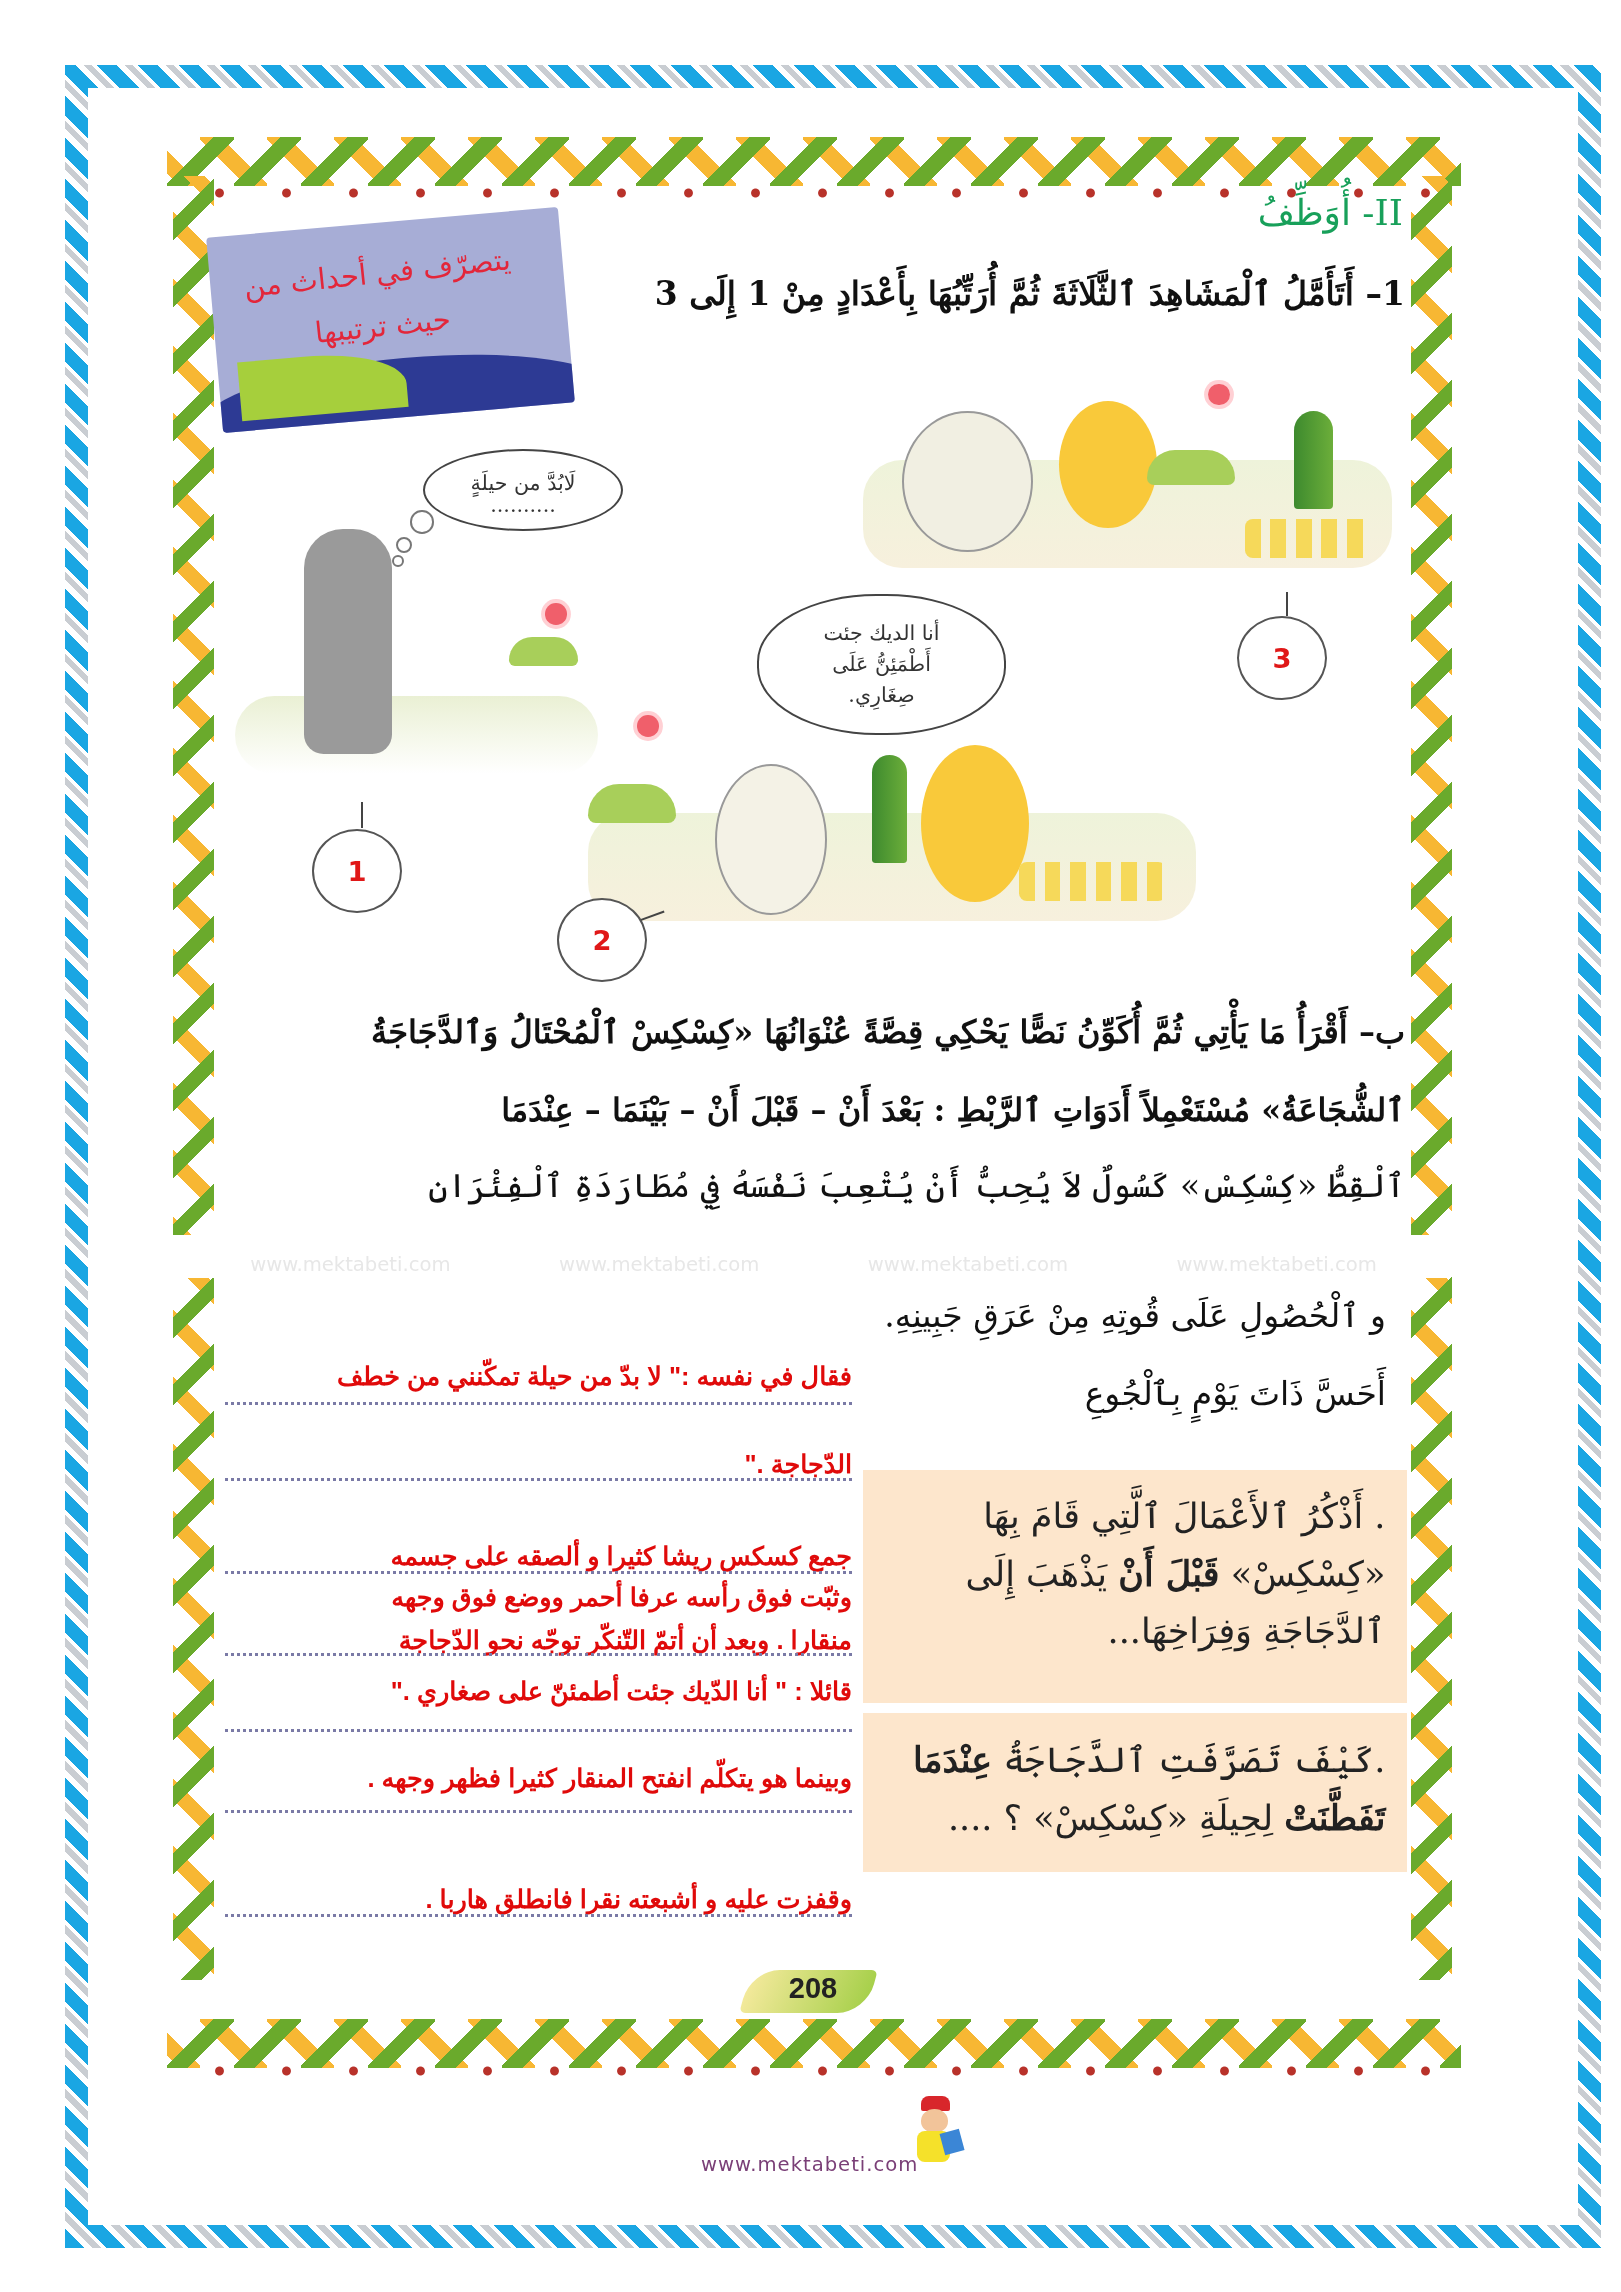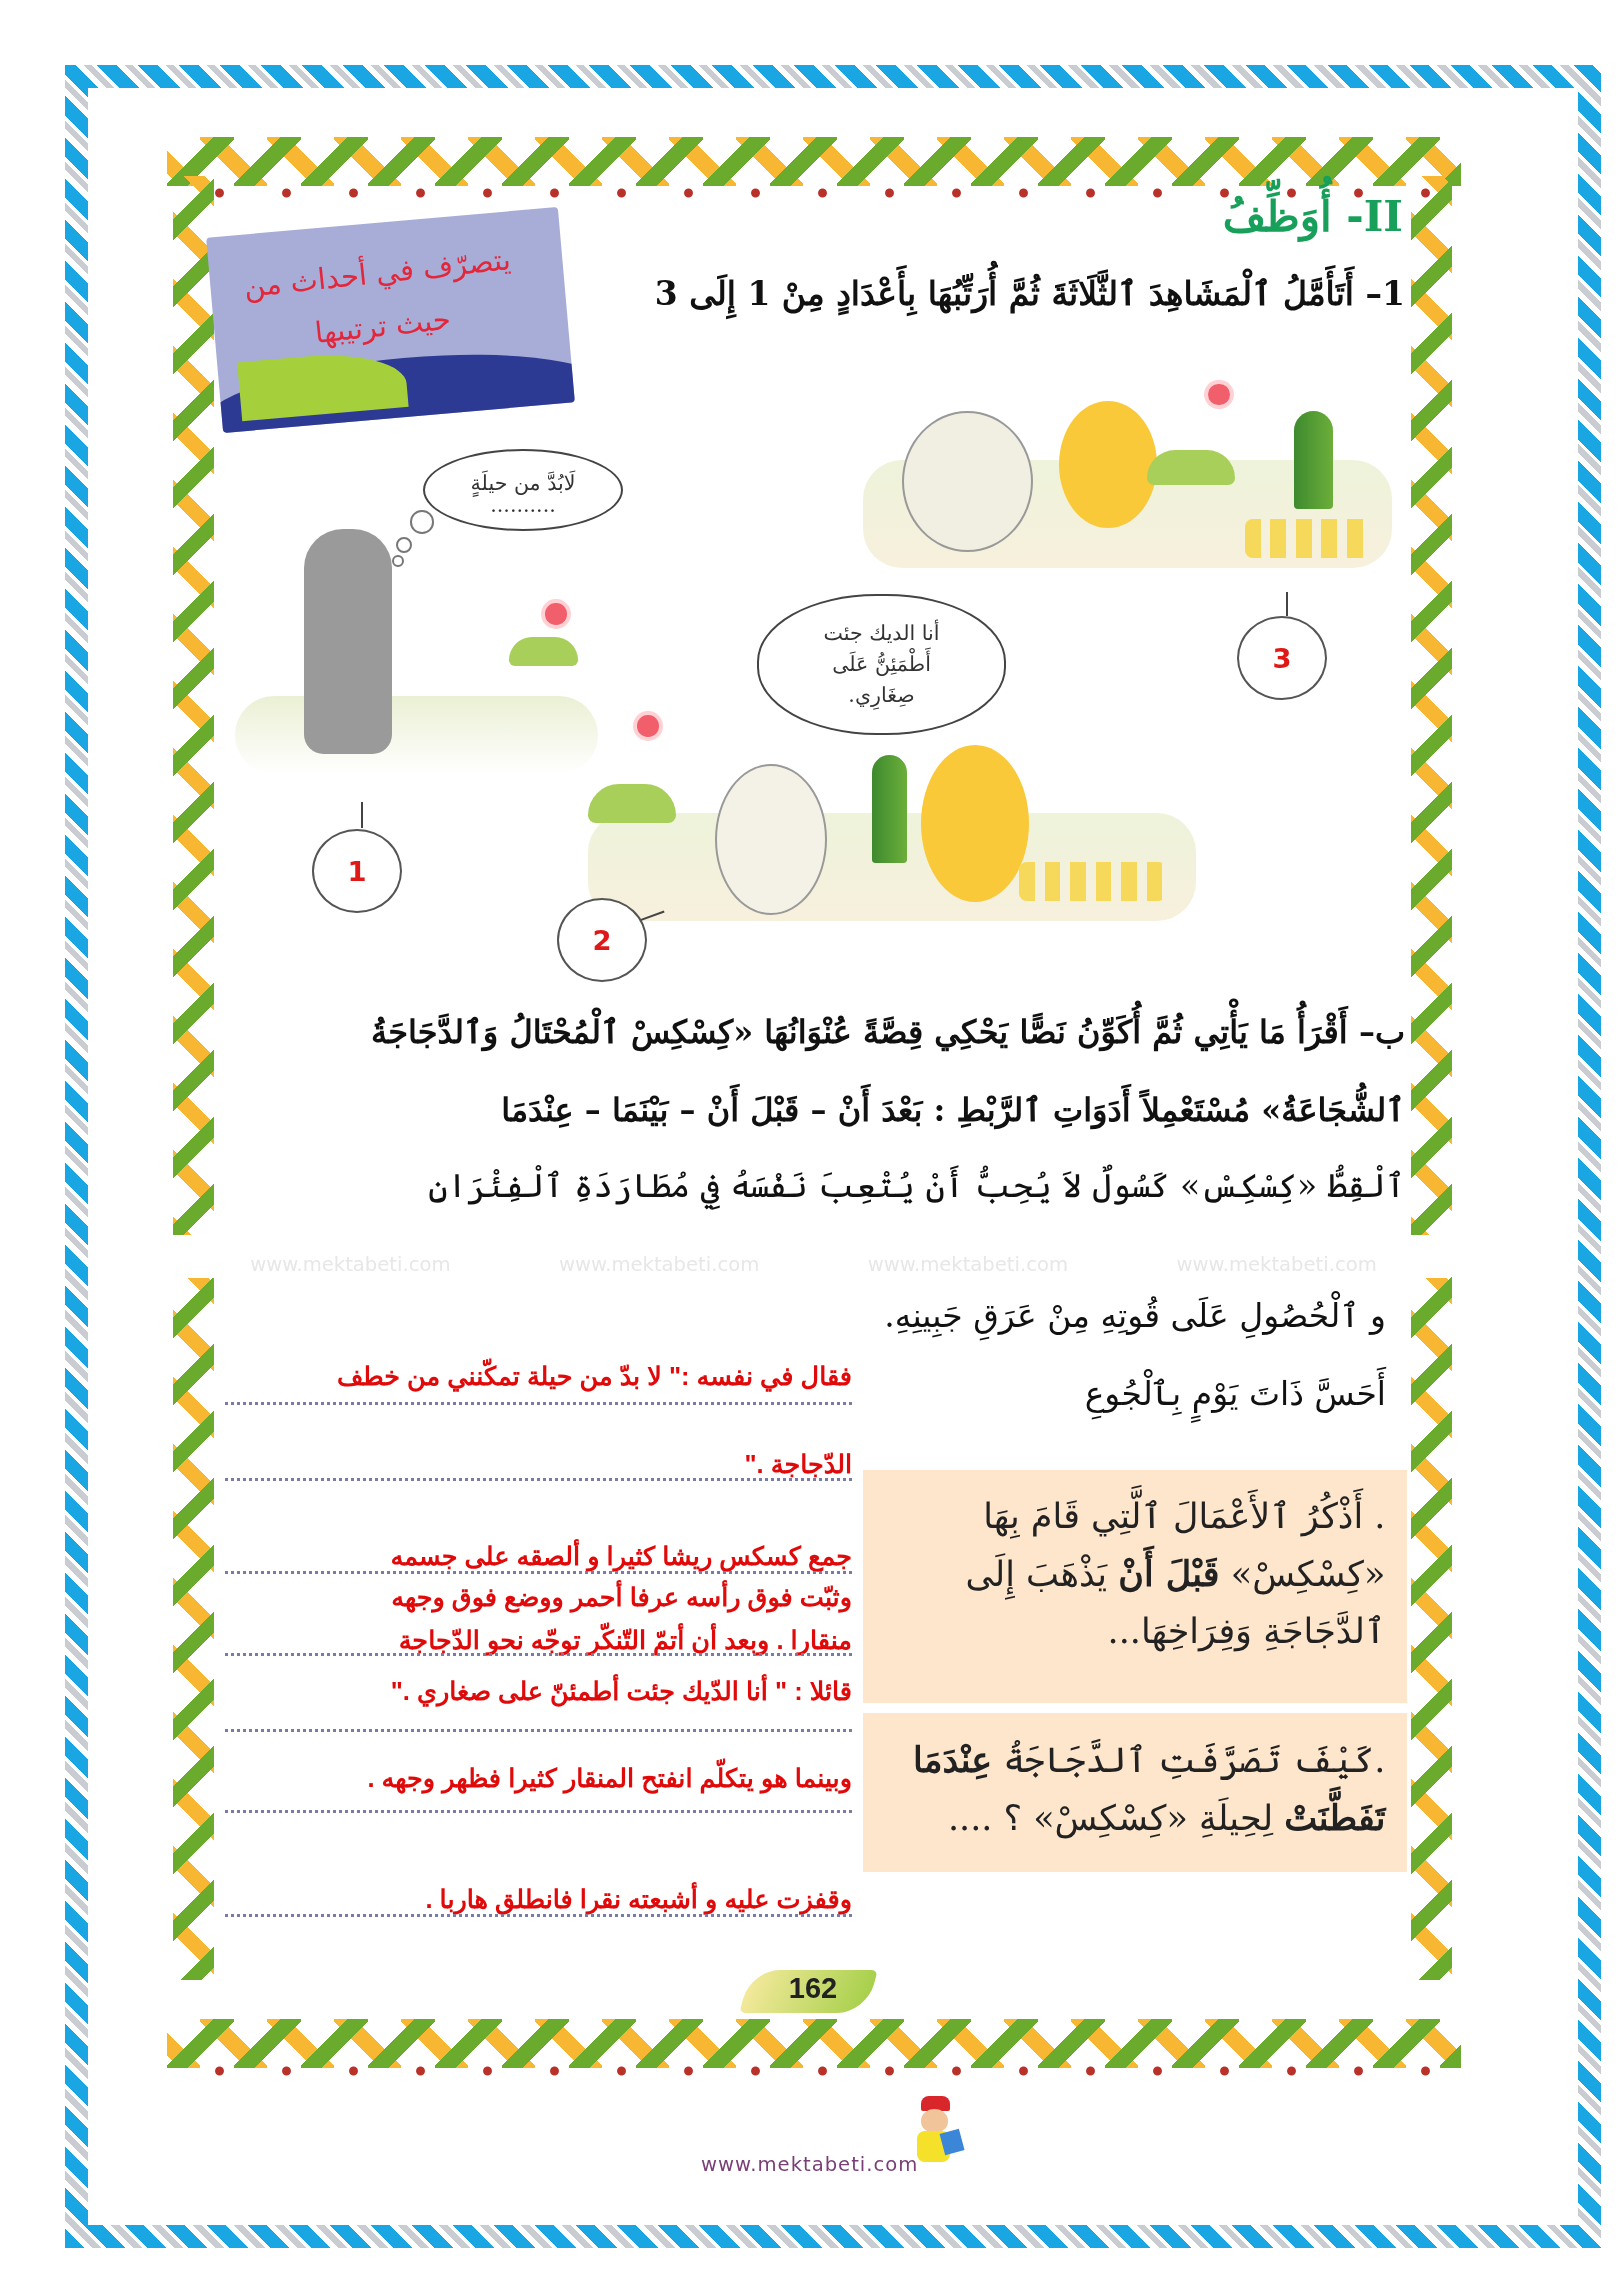--- a/index.html
+++ b/index.html
@@ -24,21 +24,21 @@
       linear-gradient(45deg, transparent 40%, #f7b733 40% 60%, transparent 60%);
   }
   .zig-h { height:49px; background-size:67px 49px, 67px 49px; background-position:0 0, 33px 0; }
   .zig-v { width:41px; background-size:41px 67px, 41px 67px; background-position:0 0, 0 33px; }
   .dots-h { position:absolute; height:9.8px; background-image:radial-gradient(circle,#b8322a 3.9px,transparent 4.9px); background-size:67px 9.8px; }
 
   .rtl { direction:rtl; text-align:right; }
   .black-text { color:#111; font-family:"DejaVu Serif", serif; }
 
   
-  .section-title { position:absolute; right:218px; top:192px; color:#18a05a; font-size:42px; font-family:"DejaVu Serif", serif; font-weight:bold; }
+  .section-title { position:absolute; right:218px; top:192px; color:#18a05a; font-size:36px; font-family:"DejaVu Serif", serif; font-weight:normal; }
   .instruction { position:absolute; right:216px; top:274px; font-size:33px; font-weight:bold; }
   
   .goal-card {
     position:absolute; left:214px; top:222px; width:353px; height:196px;
     background:#a7add6; transform:rotate(-5deg); border-radius:3.9px;
     overflow:hidden;
   }
   .goal-card .wave1 { position:absolute; left:-19.6px; bottom:-39px; width:412px; height:98px; background:#2d3a94; border-radius:50% 50% 0 0; }
   .goal-card .wave2 { position:absolute; left:19.6px; bottom:9.8px; width:167px; height:59px; background:#a6cf3c; border-radius:0 60% 0 0; }
   .goal-text { position:absolute; left:243px; top:247px; width:274px; color:#e3263a; font-size:29px; text-align:center; line-height:53px; transform:rotate(-6deg); font-family:"DejaVu Sans", sans-serif; }
@@ -193,21 +193,21 @@
   <b>قَبْلَ أَنْ</b>
   <span>يَذْهَبَ إِلَى ٱلدَّجَاجَةِ وَفِرَاخِهَا...</span>
 </div>
 <div class="qbox" style="top:1713px;height:159px;padding-top:17.6px;">
   <span>.كَيْفَ تَصَرَّفَتِ ٱلدَّجَاجَةُ</span>
   <b>عِنْدَمَا تَفَطَّنَتْ</b>
   <span>لِحِيلَةِ «كِسْكِسْ» ؟ ....</span>
 </div>
 
 <div class="page-num-badge"></div>
-<div class="page-num">162</div>
+<div class="page-num">208</div>
 
 <div class="logo">
   <div class="logo-url">www.mektabeti.com</div>
   <div class="logo-kid">
     <div style="position:absolute;left:13.7px;top:0;width:29px;height:15.7px;background:#d8262b;border-radius:7.8px 7.8px 2px 2px;"></div>
     <div style="position:absolute;left:13.7px;top:13.7px;width:27.4px;height:23.5px;background:#f2c49a;border-radius:50%;"></div>
     <div style="position:absolute;left:9.8px;top:35px;width:33px;height:31px;background:#f5e12a;border-radius:7.8px;"></div>
     <div style="position:absolute;left:35px;top:35px;width:19.6px;height:21.6px;background:#3b86d6;transform:rotate(-15deg);"></div>
   </div>
 </div>

